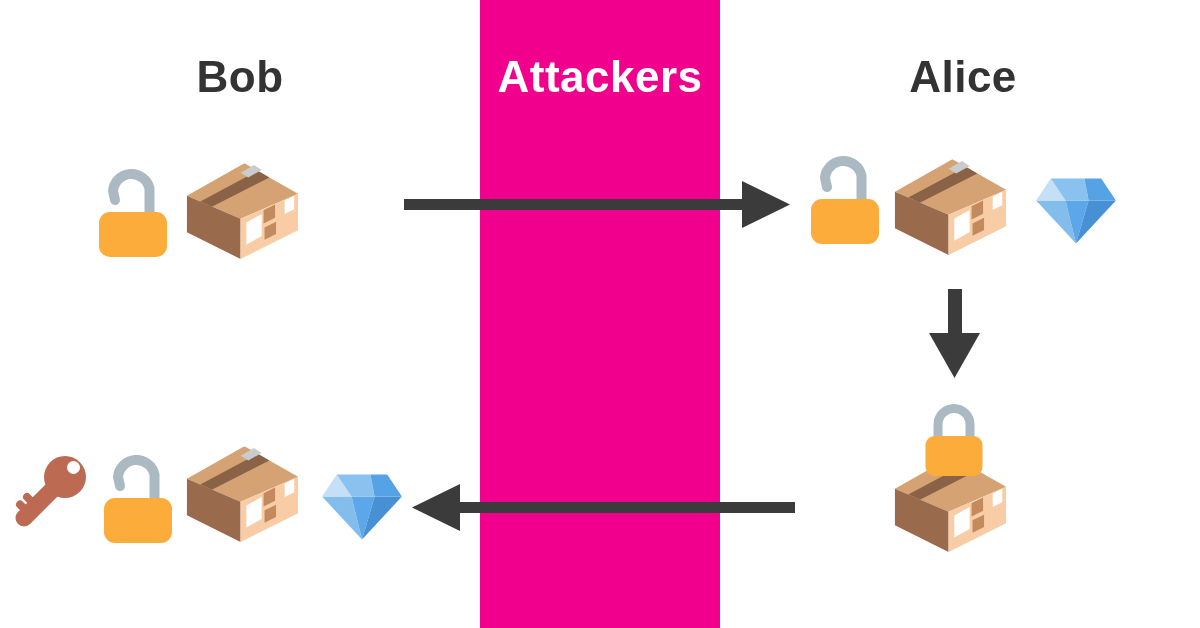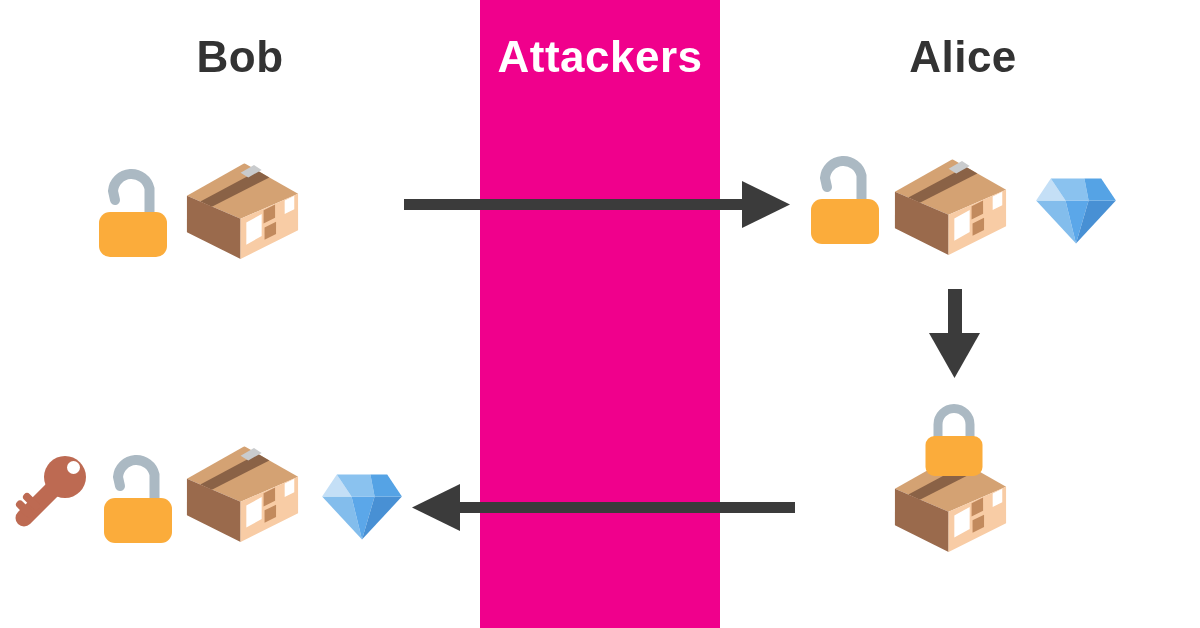--- a/index.html
+++ b/index.html
@@ -2,21 +2,21 @@
 <html style="--attacker-band: #F0008C; --band-label: #FFFFFF; --actor-label: #333333; --arrow: #3B3B3B; --lock-body: #FBAC3B; --lock-shackle: #ABB9C3; --box-top: #D4A273; --box-left: #9A6A4C; --box-front: #F8CCA5; --box-tape-top: #8A6246; --box-tape-front: #C28A5D; --box-label: #FFFFFF; --box-label-gray: #C9CBCD; --gem-crown-light: #C4DFF6; --gem-crown-mid: #8AC2EF; --gem-crown-right: #55A3E5; --gem-pav-left: #83BDEC; --gem-pav-mid: #5BA7E9; --gem-pav-right: #4890D4; --key: #BD6A52;"><head>
 <meta charset="utf-8">
 <style>
   html,body{margin:0;padding:0;background:#fff;}
   .canvas{
     position:relative;width:1200px;height:628px;background:#fff;overflow:hidden;
     font-family:"Liberation Sans", sans-serif;
   }
   .band{position:absolute;left:480px;top:0;width:240px;height:628px;background:var(--attacker-band,#F0008C);}
   .actor-label{
-    position:absolute;top:33px;height:48px;line-height:48px;width:240px;
+    position:absolute;top:53px;height:48px;line-height:48px;width:240px;
     font-size:44px;font-weight:700;text-align:center;color:var(--actor-label,#333);
     letter-spacing:.5px;white-space:nowrap;z-index:3;
   }
   .band-label{color:var(--band-label,#fff);}
   .icon{position:absolute;z-index:2;display:block;}
   .arrow{position:absolute;z-index:1;display:block;}
   .arrow *{fill:var(--arrow,#3B3B3B);}
 </style>
 </head>
 <body>

